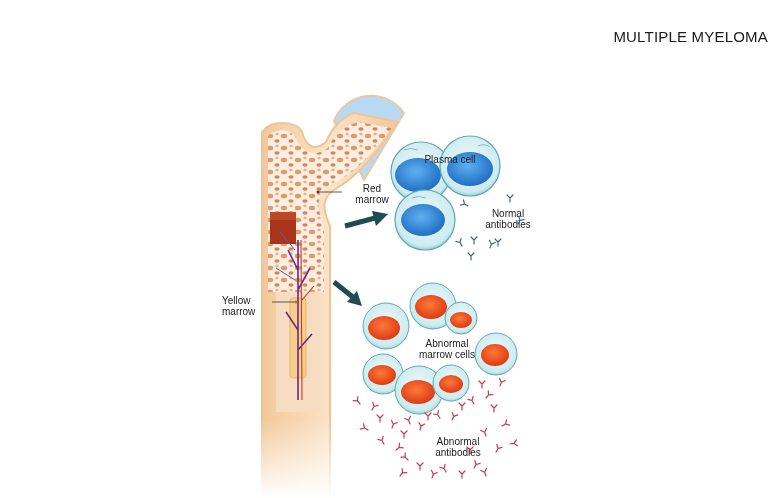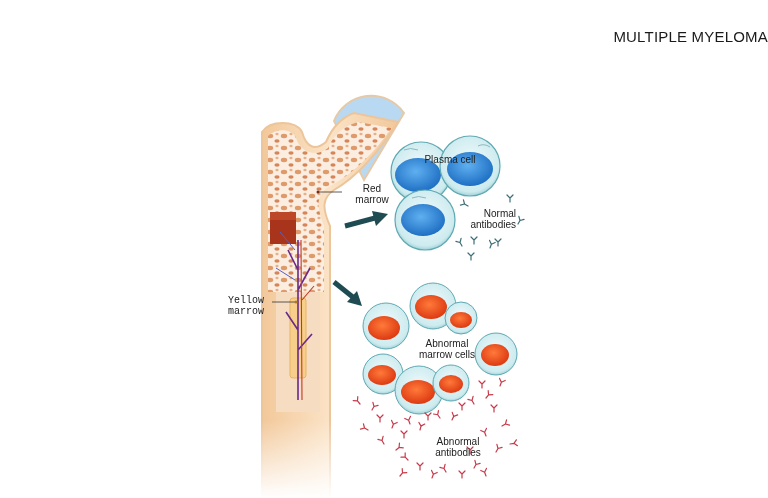--- a/index.html
+++ b/index.html
@@ -1,21 +1,21 @@
 <!DOCTYPE html>
 <html><head>
 <meta charset="utf-8">
 <style>
   html, body { margin:0; padding:0; background:#ffffff; }
   body { width:768px; height:498px; position:relative; overflow:hidden; font-family:"Liberation Sans", sans-serif; }
   .title { position:absolute; left:0; width:768px; top:28px; text-align:right; font-size:15px; color:#1a1a1a; letter-spacing:0.2px; font-family:"Liberation Sans", sans-serif; }
   svg.stage { position:absolute; left:0; top:0; }
   .lbl { position:absolute; font-size:10px; color:#222; line-height:11px; font-family:"Liberation Sans", sans-serif; }
   .lbl.c { text-align:center; }
-  .lbl.r { text-align:center;font-family:Liberation Mono, monospace; }
+  .lbl.r { text-align:left; }
 </style>
 </head>
 <body>
 
 <div class="title">MULTIPLE MYELOMA</div>
 
 <svg class="stage" width="768" height="498" viewBox="0 0 768 498">
   <defs>
     <linearGradient id="shaft" x1="0" x2="1" y1="0" y2="0">
       <stop offset="0" stop-color="#f2c89a"></stop>
@@ -183,21 +183,21 @@
 
 <div class="lbl c" style="left:336px; top:183px; width:40px;margin-left:16px;">
   <div>Red</div>
   <div>marrow</div>
 </div>
 <div class="lbl r" style="left:222px; top:295px; width:48px;">
   <div>Yellow</div>
   <div>marrow</div>
 </div>
 <div class="lbl c" style="left:415px; top:146px; width:70px;margin-top:8px;">Plasma cell</div>
-<div class="lbl c" style="left:460px; top:208px; width:56px;text-align:right;">
+<div class="lbl c" style="left:480px; top:208px; width:56px;">
   <div>Normal</div>
   <div>antibodies</div>
 </div>
 <div class="lbl c" style="left:412px; top:338px; width:70px;">
   <div>Abnormal</div>
   <div>marrow cells</div>
 </div>
 <div class="lbl c" style="left:428px; top:436px; width:60px;">
   <div>Abnormal</div>
   <div>antibodies</div>

